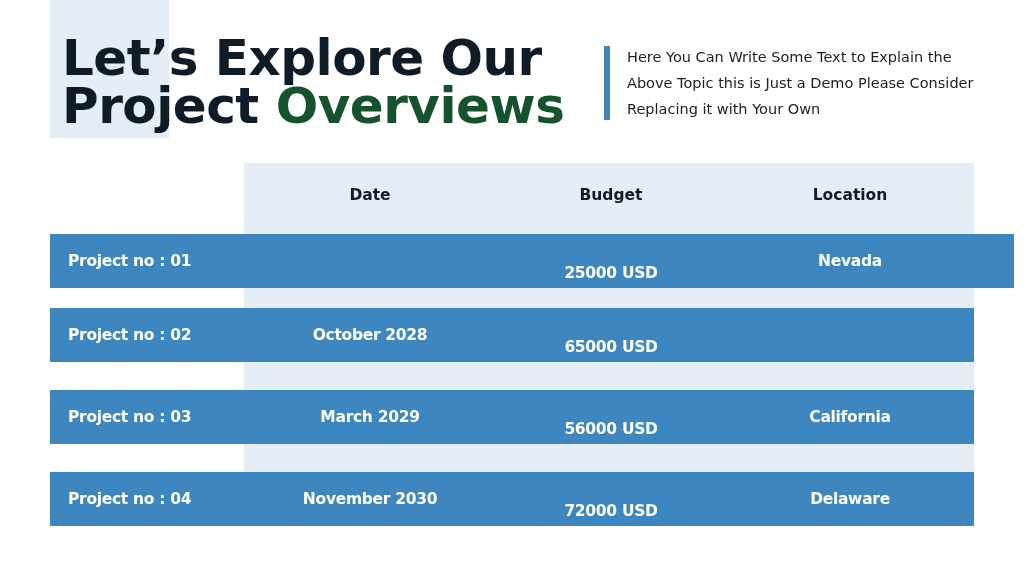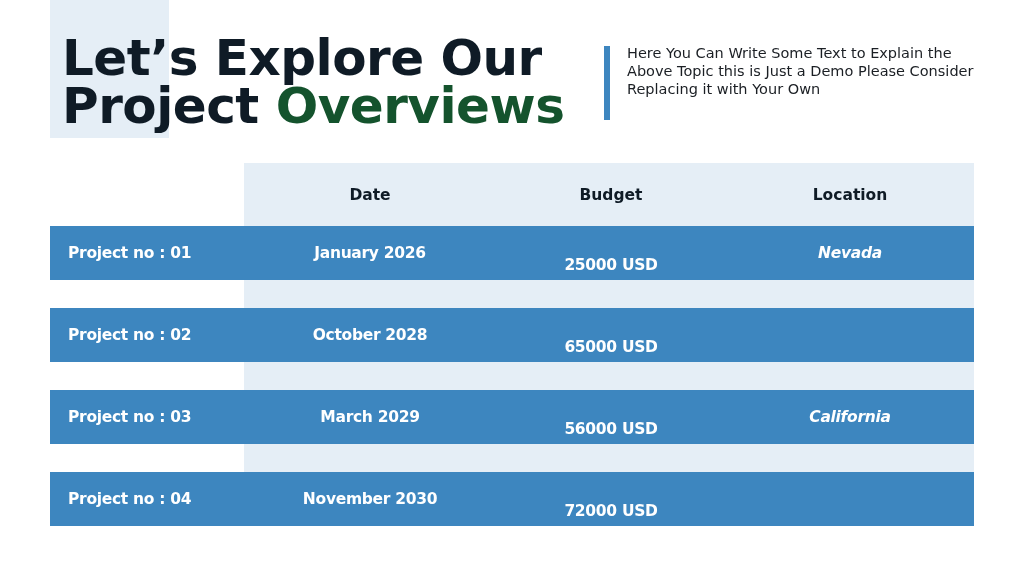--- a/index.html
+++ b/index.html
@@ -19,21 +19,21 @@
     margin: 0;
   }
   .title .hl { color: #14532d; }
   .desc-bar {
     position: absolute; left: 604px; top: 46px; width: 6px; height: 74px;
     background: #3d86bf;
   }
   .desc {
     position: absolute; left: 627px; top: 44px; width: 370px;
     font-family: "DejaVu Sans", sans-serif;
-    font-size: 14.5px; line-height: 18px; color: #1b1f24; margin: 0;
+    font-size: 14.5px; line-height: 26px; color: #1b1f24; margin: 0;
   }
   .table-bg {
     position: absolute; left: 244px; top: 163px; width: 730px; height: 363px;
     background: #e5eef6;
   }
   .hdr {
     position: absolute; top: 163px; height: 63px; display: flex;
     align-items: center; justify-content: center;
     font-family: "DejaVu Sans", sans-serif; font-weight: bold;
     font-size: 15.5px; color: #0f1b26;
@@ -43,21 +43,21 @@
     background: #3d86bf;
   }
   .cell {
     position: absolute; top: 0; height: 54px; display: flex; align-items: center;
     font-family: "DejaVu Sans", sans-serif; font-weight: bold;
     font-size: 15.5px; color: #ffffff; letter-spacing: -0.3px;
   }
   .c0 { left: 18px; }
   .c1 { left: 194px; width: 252px; justify-content: center; }
   .c2 { left: 446px; width: 230px; justify-content: center; margin-top: 12px; }
-  .c3 { left: 676px; width: 248px; justify-content: center; font-style: italic; }
+  .c3 { left: 676px; width: 248px; justify-content: center; }
 </style>
 </head>
 <body>
 
 <div class="accent-block"></div>
 
 <h1 class="title">
   <span>Let’s Explore Our</span><br>
   <span>Project</span>
   <span class="hl">Overviews</span>
@@ -65,23 +65,22 @@
 
 <div class="desc-bar"></div>
 <p class="desc">Here You Can Write Some Text to Explain the Above Topic this is Just a Demo Please Consider Replacing it with Your Own</p>
 
 <div class="table-bg"></div>
 
 <div class="hdr" style="left:244px;width:252px;">Date</div>
 <div class="hdr" style="left:496px;width:230px;">Budget</div>
 <div class="hdr" style="left:726px;width:248px;">Location</div>
 
-<div class="row" style="top:226px;">
+<div class="row" style="top:234px;padding-left:40px;">
   <div class="cell c0">Project no : 01</div>
-  <div class="cell c1">January 2026</div>
   <div class="cell c2">25000 USD</div>
   <div class="cell c3">Nevada</div>
 </div>
 
 <div class="row" style="top:308px;">
   <div class="cell c0">Project no : 02</div>
   <div class="cell c1">October 2028</div>
   <div class="cell c2">65000 USD</div>
 </div>
 
@@ -89,13 +88,14 @@
   <div class="cell c0">Project no : 03</div>
   <div class="cell c1">March 2029</div>
   <div class="cell c2">56000 USD</div>
   <div class="cell c3">California</div>
 </div>
 
 <div class="row" style="top:472px;">
   <div class="cell c0">Project no : 04</div>
   <div class="cell c1">November 2030</div>
   <div class="cell c2">72000 USD</div>
+  <div class="cell c3">Delaware</div>
 </div>
 
 </body></html>

